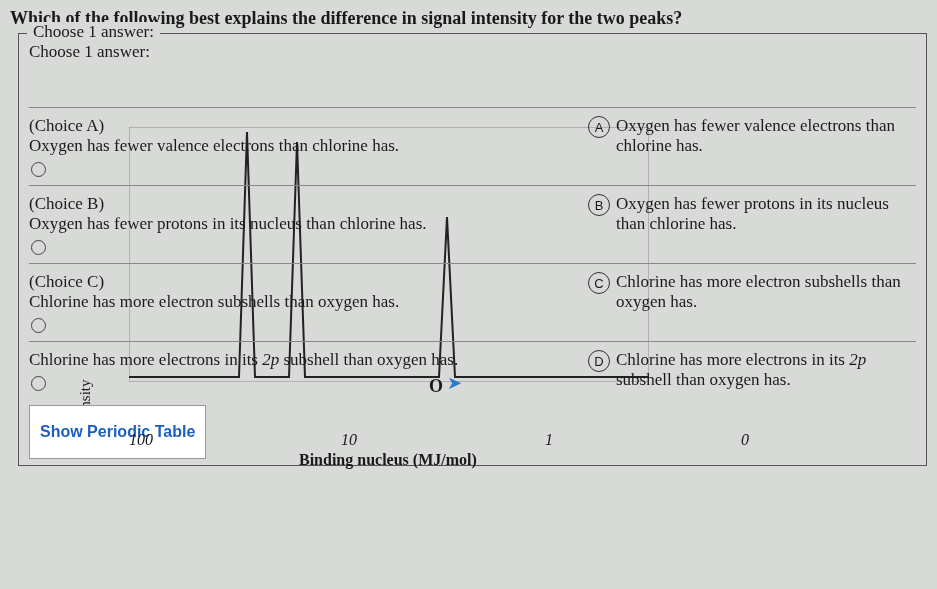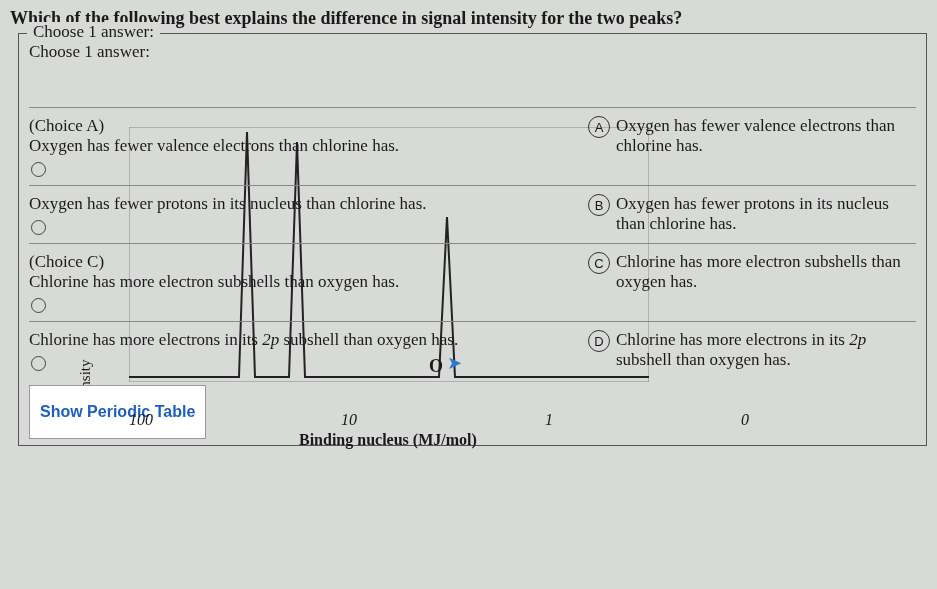--- a/index.html
+++ b/index.html
@@ -162,20 +162,21 @@
           <span class="radio"></span>
         </div>
         <span class="letter-badge">A</span>
         <div class="right-text">Oxygen has fewer valence electrons than chlorine has.</div>
       </div>
     </div>
 
     <div class="choice-block">
       <div class="row-wrap">
         <div class="left-side">
+          <span class="choice-label">(Choice B)</span>
           <span class="choice-text">Oxygen has fewer protons in its nucleus than chlorine has.</span>
           <span class="radio"></span>
         </div>
         <span class="letter-badge">B</span>
         <div class="right-text">Oxygen has fewer protons in its nucleus than chlorine has.</div>
       </div>
     </div>
 
     <div class="choice-block">
       <div class="row-wrap">

